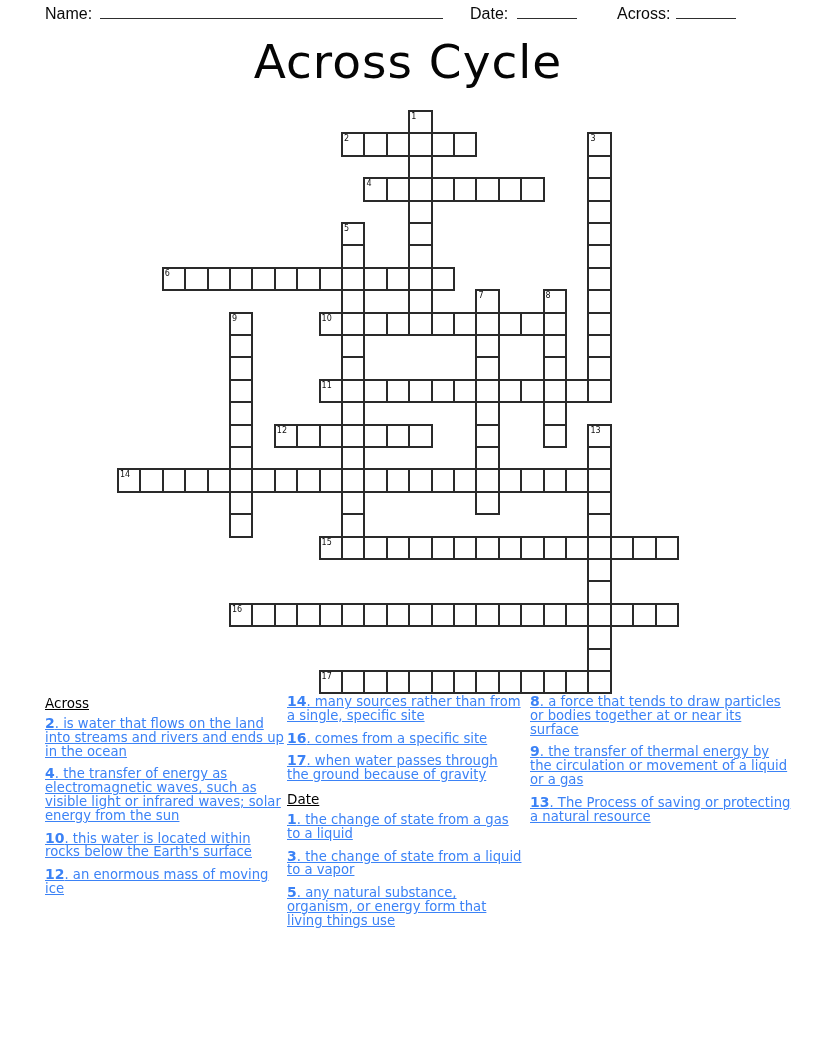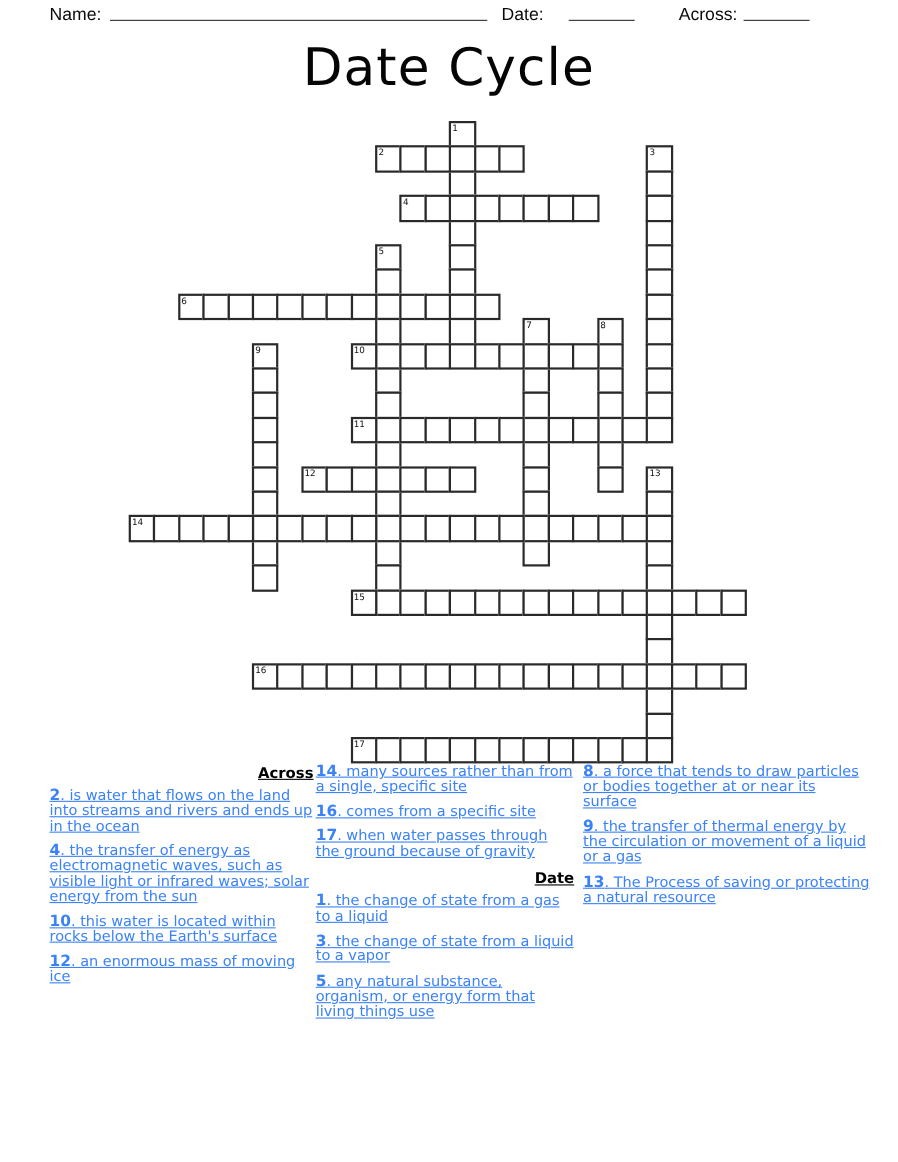--- a/index.html
+++ b/index.html
@@ -15,37 +15,37 @@
          font-size:47px;font-weight:500;letter-spacing:1px;color:#050505;}
 
   
   .grid{position:absolute;top:0;left:0;}
   .cell{position:absolute;background:#ffffff;border:2px solid #2a2a2a;box-sizing:border-box;}
   .cellnum{position:absolute;top:0px;left:1px;font-size:8px;line-height:9px;color:#111;
            font-family:"DejaVu Sans",sans-serif;}
 
   
   .clue-col{position:absolute;}
-  .clue-heading{font-size:13.5px;font-weight:bold;text-decoration:underline;margin:0 0 6px 0;text-align:right;}
+  .clue-heading{font-size:13.5px;font-weight:normal;text-decoration:underline;margin:0 0 6px 0;}
   .clue{font-size:13.2px;line-height:13.8px;margin:0 0 9px 0;color:#3b82f6;text-decoration:underline;}
   .clue b{font-size:14px;}
 </style>
 </head>
 <body>
 
 <div class="hdr">
   <span class="hdr-label" style="left:45px;">Name:</span>
   <span class="hdr-line" style="left:100px;width:343px;"></span>
-  <span class="hdr-label" style="left:456px;">Date:</span>
+  <span class="hdr-label" style="left:470px;">Date:</span>
   <span class="hdr-line" style="left:517px;width:60px;"></span>
   <span class="hdr-label" style="left:617px;">Across:</span>
   <span class="hdr-line" style="left:676px;width:60px;"></span>
 </div>
 
-<div class="title">Date Cycle</div>
+<div class="title">Across Cycle</div>
 
 <div class="grid">
     <div class="cell" style="left: 408.2px; top: 110px; width: 24.4px; height: 24.4px;">
       <span class="cellnum">1</span>
     </div>
     <div class="cell" style="left: 408.2px; top: 132.4px; width: 24.4px; height: 24.4px;"></div>
     <div class="cell" style="left: 408.2px; top: 154.8px; width: 24.4px; height: 24.4px;"></div>
     <div class="cell" style="left: 408.2px; top: 177.2px; width: 24.4px; height: 24.4px;"></div>
     <div class="cell" style="left: 408.2px; top: 199.6px; width: 24.4px; height: 24.4px;"></div>
     <div class="cell" style="left: 408.2px; top: 222px; width: 24.4px; height: 24.4px;"></div>

